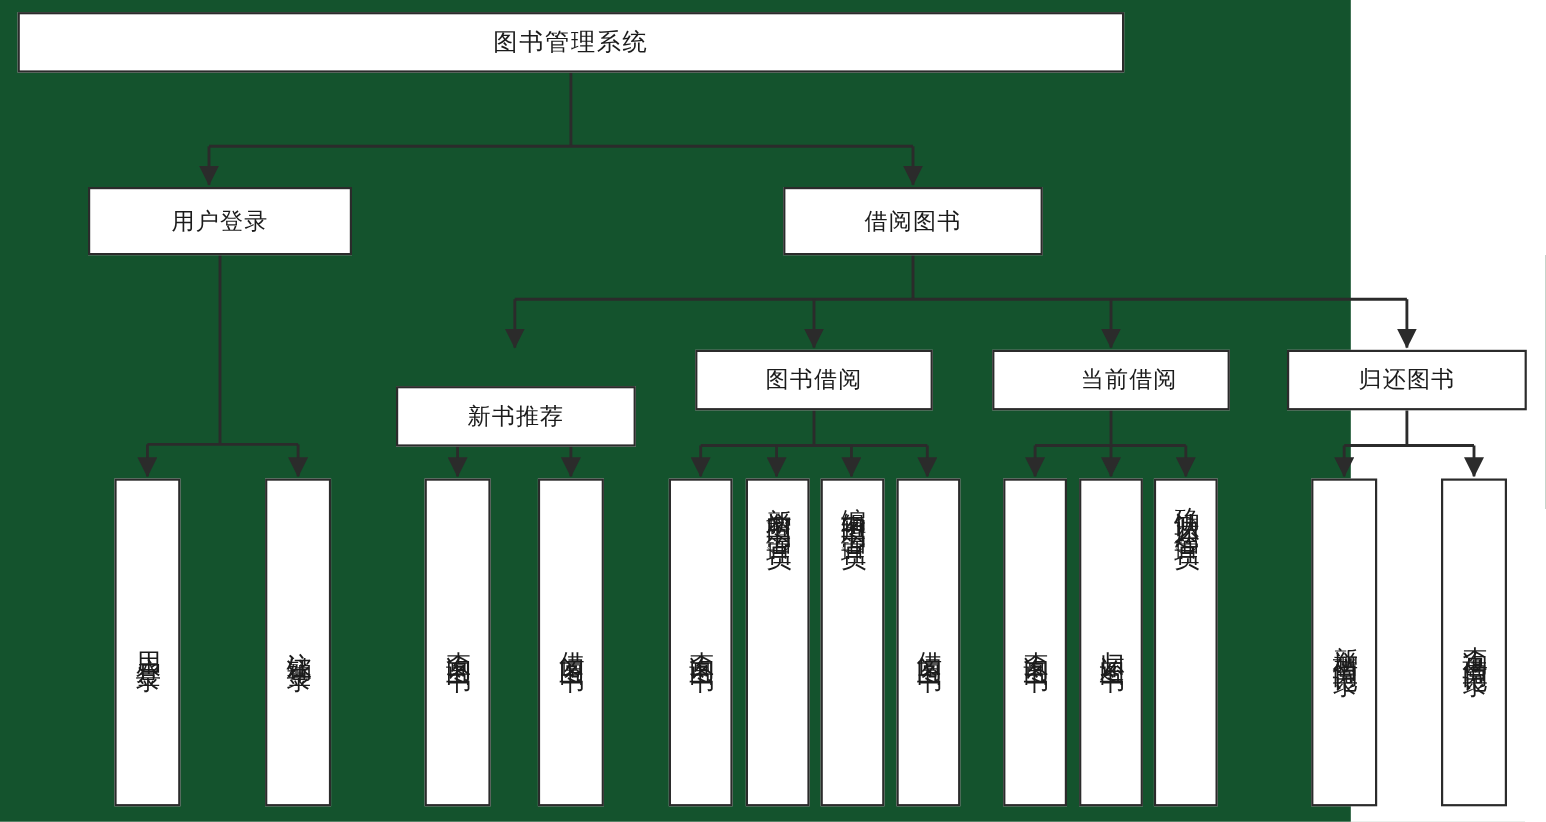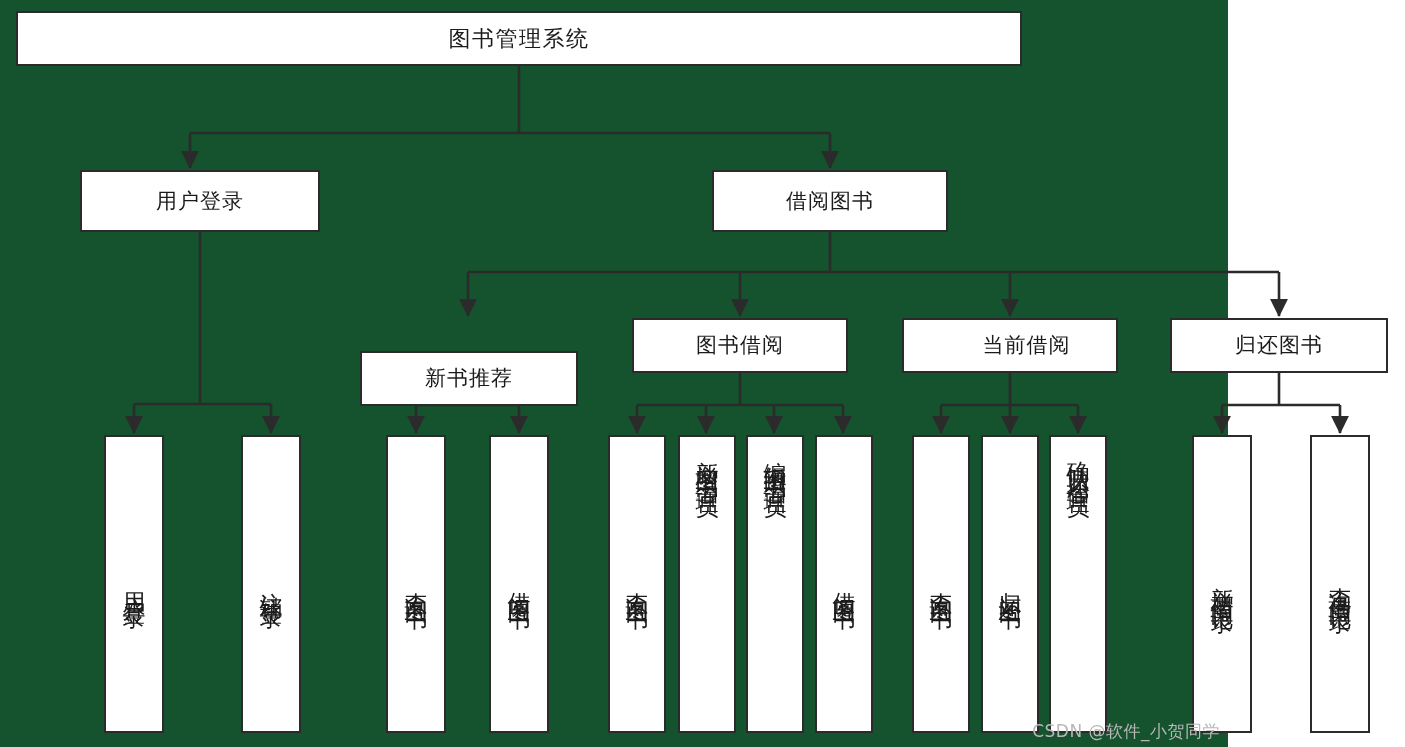--- a/index.html
+++ b/index.html
@@ -172,14 +172,13 @@
     <span class="lbl">确认归还（管理员）</span>
   </div>
 
   <div class="node v-node center" style="left:1192px;top:435px;width:60px;height:298px;">
     <span class="lbl">新增借阅记录</span>
   </div>
   <div class="node v-node center" style="left:1310px;top:435px;width:60px;height:298px;">
     <span class="lbl">查询借阅记录</span>
   </div>
 
-  <div id="watermark">CSDN @软件_小贺同学</div>
 </div>
 
 </body></html>

